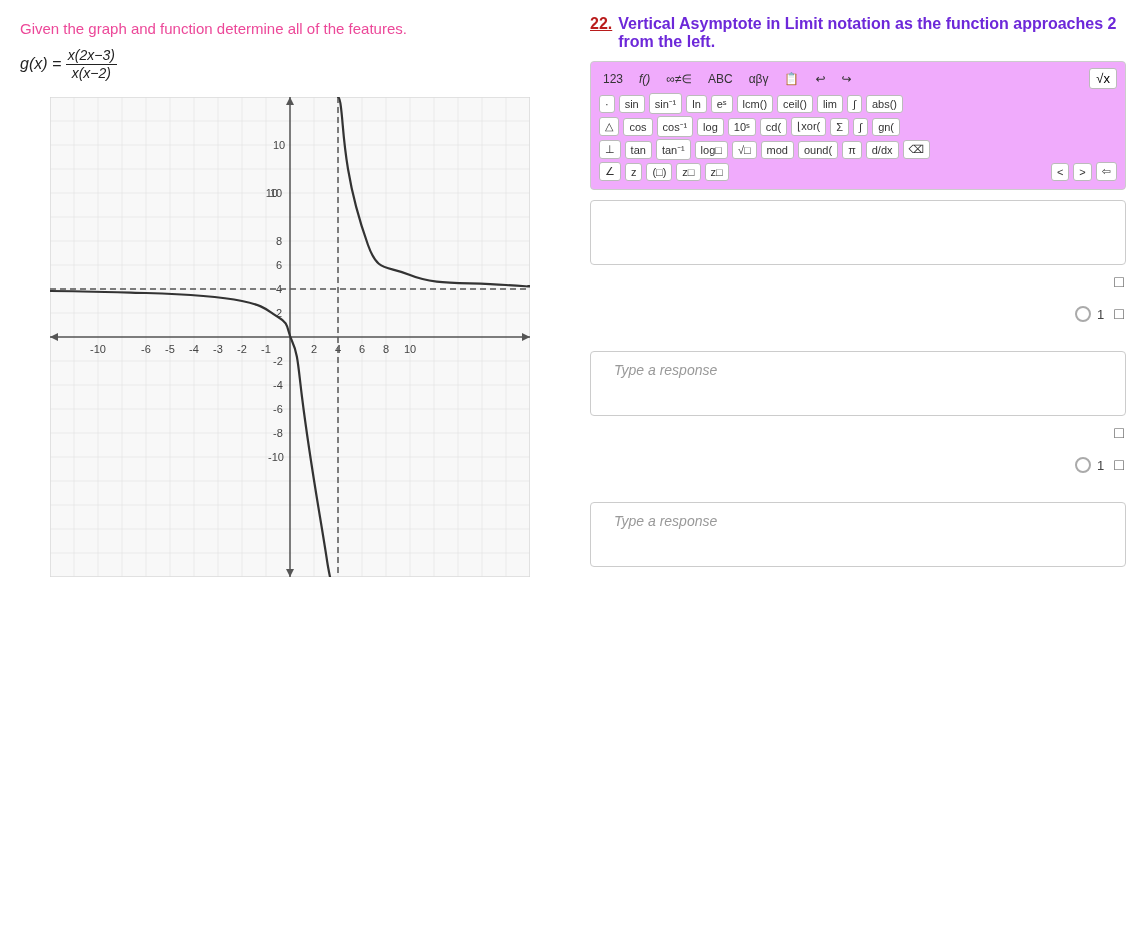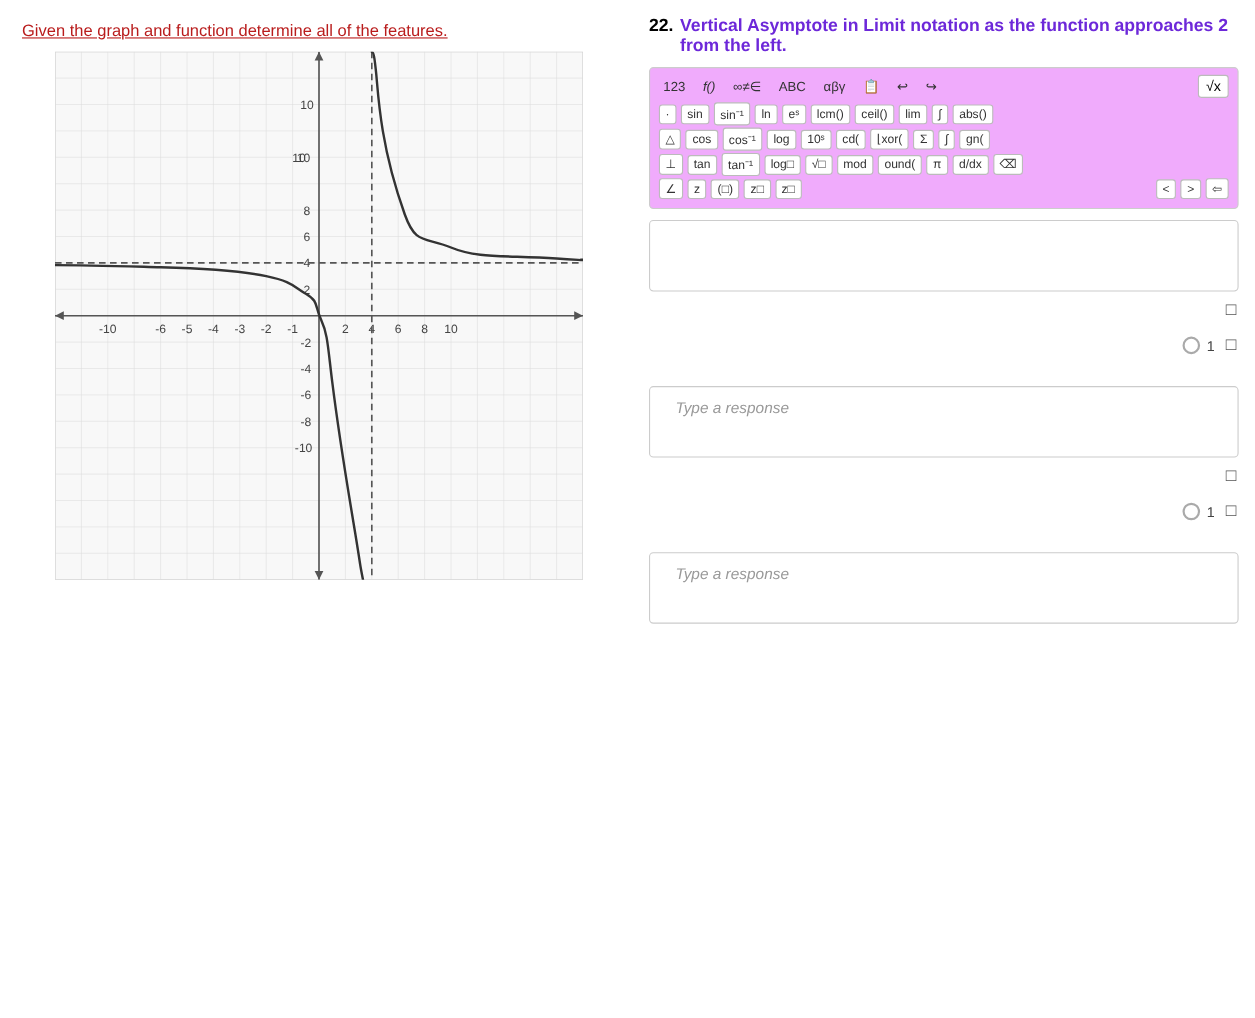--- a/index.html
+++ b/index.html
@@ -13,23 +13,22 @@
     }
 
     .left-panel {
       width: 580px;
       padding: 20px 20px 20px 20px;
       flex-shrink: 0;
     }
 
     .problem-header {
       font-size: 15px;
-      color: #b91c1c;
+      color: #ec4899;
       margin-bottom: 10px;
-      text-decoration: underline;
     }
 
     .function-label {
       font-size: 16px;
       color: #222;
       margin-bottom: 15px;
       font-style: italic;
     }
 
     .graph-container {
@@ -170,40 +169,47 @@
     .question-number-title {
       display: flex;
       align-items: baseline;
       gap: 6px;
       margin-bottom: 10px;
     }
 
     .question-num {
       font-size: 16px;
       font-weight: bold;
-      color: #000000;
+      color: #b91c1c;
+      text-decoration: underline;
     }
 
     .question-text {
       font-size: 16px;
       font-weight: bold;
       color: #6d28d9;
     }
 
     
     svg.graph {
       width: 100%;
       height: 100%;
     }
   </style>
 </head>
 <body>
 
 <div class="left-panel">
   <p class="problem-header">Given the graph and function determine all of the features.</p>
+  <div class="function-label">
+    <i>g</i>(<i>x</i>) = <span style="display:inline-flex; flex-direction:column; align-items:center; vertical-align:middle; font-size:14px; line-height:1.2;">
+      <span style="border-bottom:1px solid #222; padding:0 2px;"><i>x</i>(2<i>x</i>−3)</span>
+      <span style="padding:0 2px;"><i>x</i>(<i>x</i>−2)</span>
+    </span>
+  </div>
 
   <div class="graph-container">
     <svg class="graph" viewBox="0 0 480 480" xmlns="http://www.w3.org/2000/svg">
 
       <rect width="480" height="480" fill="#f8f8f8" stroke="#ccc"></rect>
 
       <g stroke="#ddd" stroke-width="0.5">
 
         <line x1="0" y1="0" x2="0" y2="480"></line>
         <line x1="24" y1="0" x2="24" y2="480"></line>

